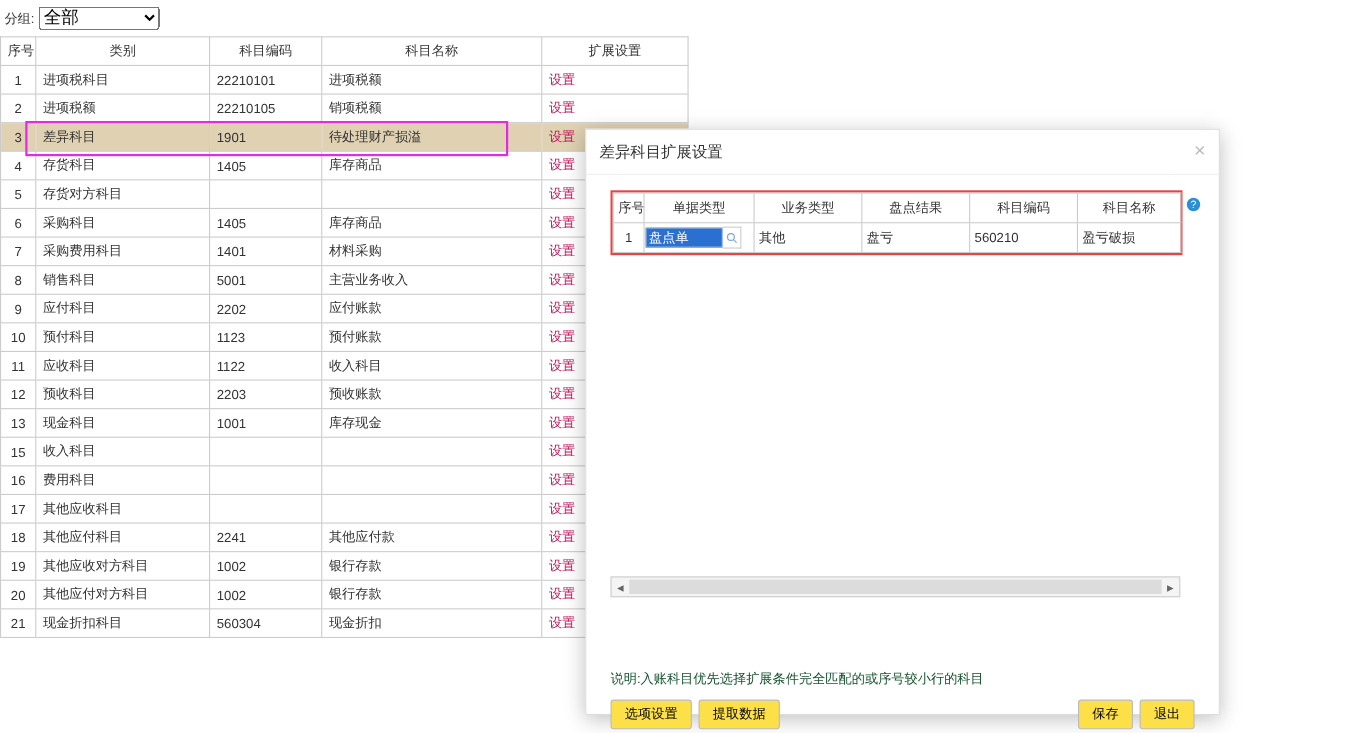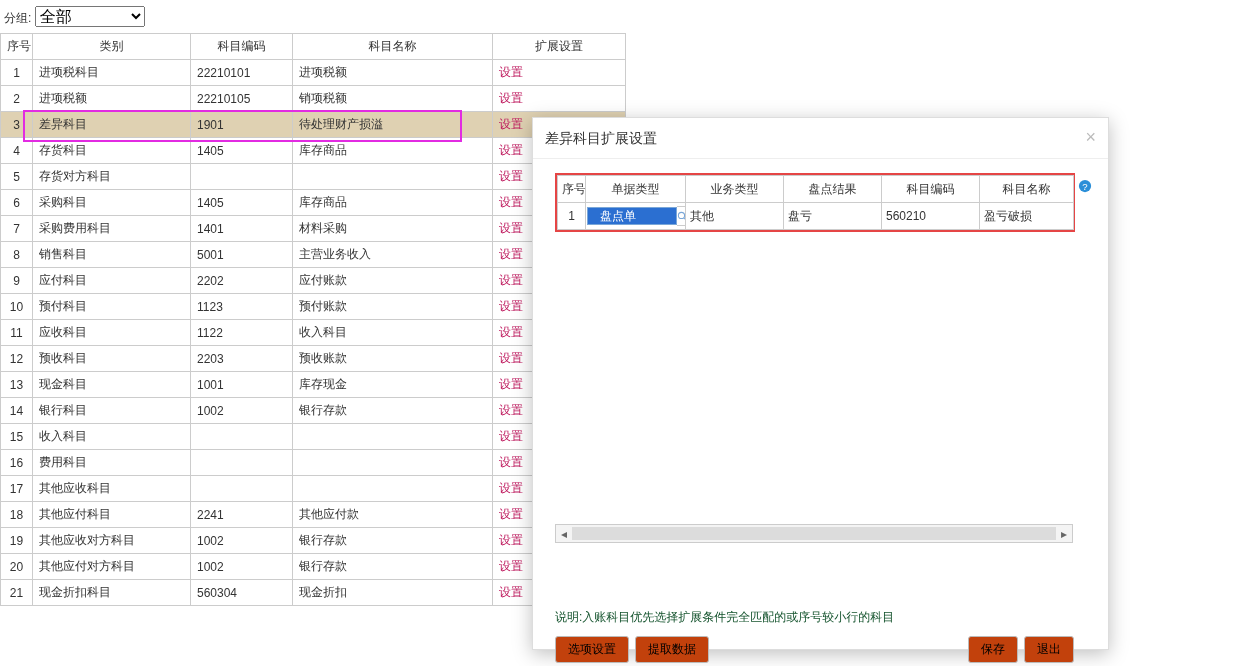--- a/index.html
+++ b/index.html
@@ -18,32 +18,32 @@
 .dialog-close{position:absolute;right:12px;top:10px;color:#bbb;font-size:18px;cursor:pointer;line-height:1}
 .dialog-body{padding:14px 30px 0 22px;position:relative;height:422px}
 .help-icon{position:absolute;right:16px;top:20px}
 .help-icon svg{width:14px;height:14px}
 .inner-wrap{border:2px solid #e54545;padding:0;width:516px}
 table.inner{border-collapse:collapse;width:100%;table-layout:fixed}
 table.inner th,table.inner td{border:1px solid #ccc;padding:4px 4px;font-weight:normal;text-align:left;font-size:12px;height:18px;white-space:nowrap;overflow:hidden}
 table.inner th{text-align:center;background:#fff}
 table.inner td.idx{text-align:center}
 .lookup{display:flex;align-items:center}
-.lookup input{width:64px;height:16px;border:1px solid #7aa7d8;font-size:12px;color:#fff;background:#2b6fd1;padding:0 12px}
+.lookup input{width:64px;height:16px;border:1px solid #7aa7d8;font-size:12px;color:#fff;background:#2b6fd1;padding:0 2px}
 .lookup .mag{width:16px;height:18px;border:1px solid #ccc;border-left:none;display:flex;align-items:center;justify-content:center;background:#fff}
 .lookup .mag svg{width:11px;height:11px}
 .hscroll{margin-top:292px;width:516px;height:17px;border:1px solid #ccc;position:relative;background:#f4f4f4;display:flex;align-items:center}
 .hscroll .arrow{width:16px;height:15px;display:flex;align-items:center;justify-content:center;color:#666}
 .hscroll .track{flex:1;height:13px;background:#eee;position:relative}
 .hscroll .thumb{position:absolute;left:0;top:0;height:13px;width:100%;background:#dcdcdc}
 .note{color:#14532d;margin:14px 0 10px 22px}
 .dialog-footer{padding:0 22px 14px 22px;display:flex;align-items:center}
 .dialog-footer .spacer{flex:1}
-.btn{border:1px solid #bbb;background:#c2410c;padding:4px 12px;border-radius:3px;font-size:12px;cursor:pointer;margin-right:6px}
-.btn:last-child{margin-right:12px}
+.btn{border:1px solid #bbb;background:#fde047;padding:4px 12px;border-radius:3px;font-size:12px;cursor:pointer;margin-right:6px}
+.btn:last-child{margin-right:0}
 </style>
 </head>
 <body>
 
 <div class="filter-bar">
   <span>分组:</span>
   <select>
     <option>全部</option>
   </select>
 </div>
@@ -148,27 +148,20 @@
         <td>预收科目</td>
         <td>2203</td>
         <td>预收账款</td>
         <td><span class="set-link">设置</span></td>
       </tr>
       <tr class="data">
         <td class="idx">13</td>
         <td>现金科目</td>
         <td>1001</td>
         <td>库存现金</td>
-        <td><span class="set-link">设置</span></td>
-      </tr>
-      <tr class="data">
-        <td class="idx">14</td>
-        <td>银行科目</td>
-        <td>1002</td>
-        <td>银行存款</td>
         <td><span class="set-link">设置</span></td>
       </tr>
       <tr class="data">
         <td class="idx">15</td>
         <td>收入科目</td>
         <td></td>
         <td></td>
         <td><span class="set-link">设置</span></td>
       </tr>
       <tr class="data">

